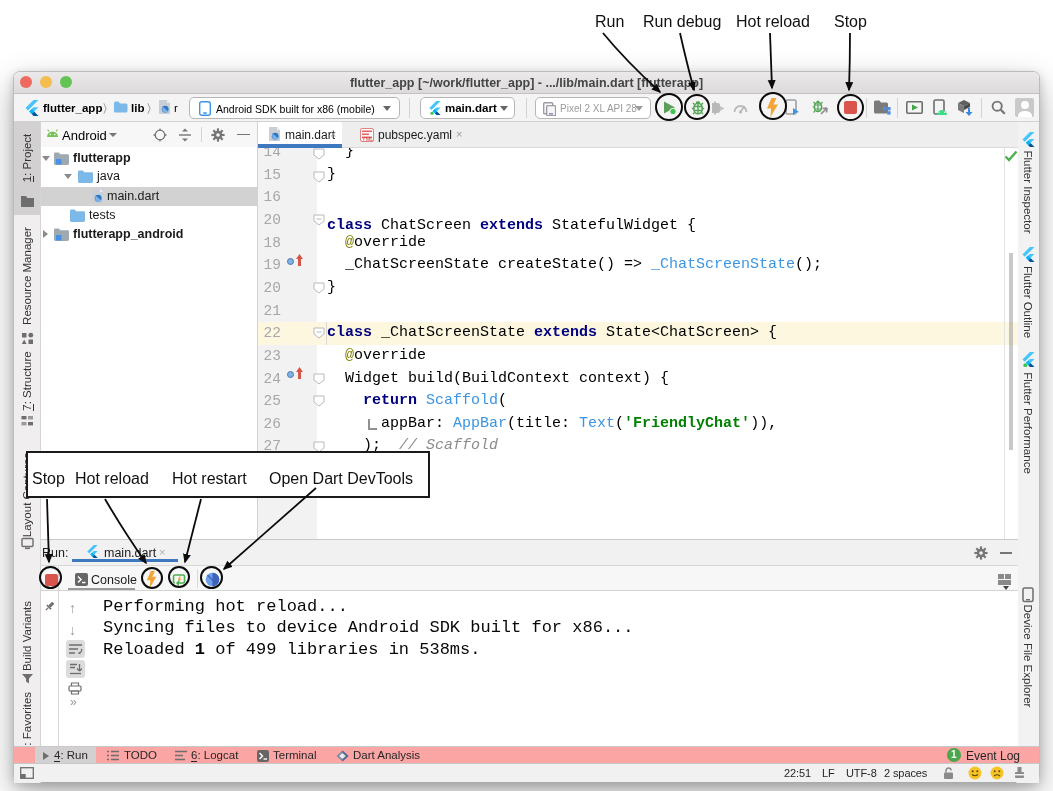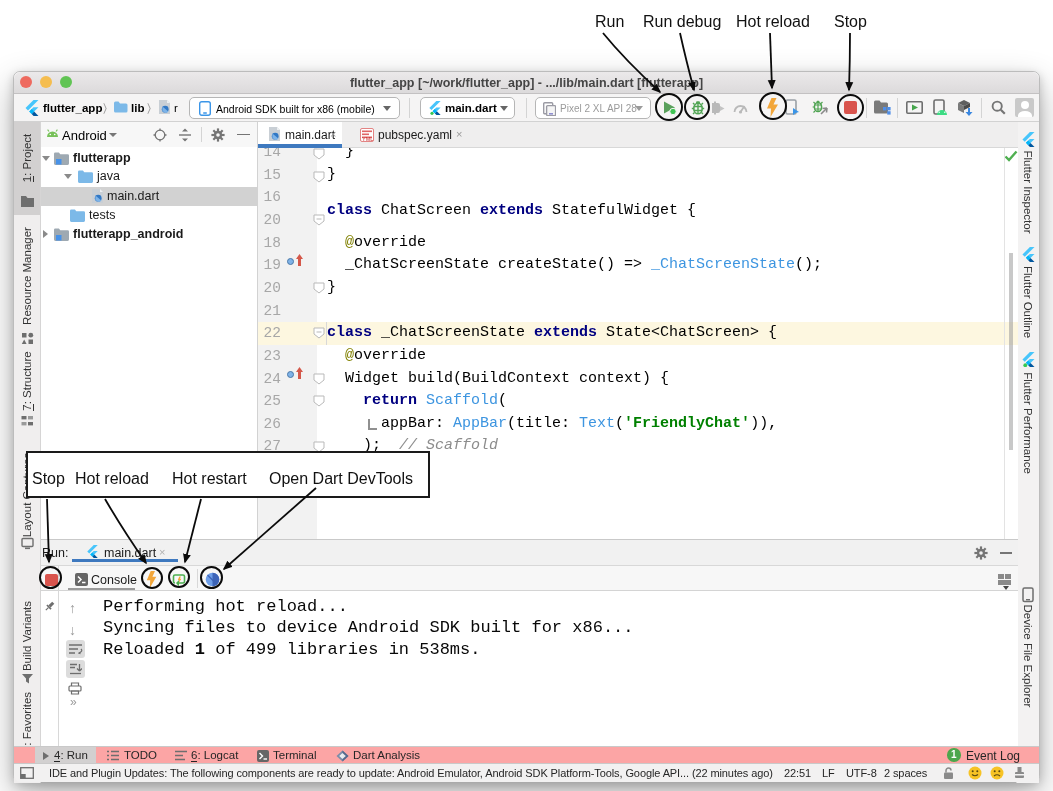--- a/index.html
+++ b/index.html
@@ -389,21 +389,21 @@
     <div class="lnum" style="top:128.9px;">20</div>
     <div class="lnum" style="top:151.55px;">21</div>
     <div class="lnum" style="top:174.2px;">22</div>
     <div class="lnum" style="top:196.85px;">23</div>
     <div class="lnum" style="top:219.5px;">24</div>
     <div class="lnum" style="top:242.15px;">25</div>
     <div class="lnum" style="top:264.8px;">26</div>
     <div class="lnum" style="top:287.45px;">27</div>
     <div class="code-line" style="top:-7px;">  }</div>
     <div class="code-line" style="top:15.65px;">}</div>
-    <div class="code-line" style="top:52px;"><span class="kw">class</span> ChatScreen <span class="kw">extends</span> StatefulWidget {</div>
+    <div class="code-line" style="top:67px;"><span class="kw">class</span> ChatScreen <span class="kw">extends</span> StatefulWidget {</div>
     <div class="code-line" style="top:83.6px;">  <span class="ann">@</span>override</div>
     <div class="code-line" style="top:106.25px;">  _ChatScreenState createState() =&gt; <span class="cls">_ChatScreenState</span>();</div>
     <div class="code-line" style="top:128.9px;">}</div>
     <div class="code-line" style="top:174.2px;"><span class="kw">class</span> _ChatScreenState <span class="kw">extends</span> State&lt;ChatScreen&gt; {</div>
     <div class="code-line" style="top:196.85px;">  <span class="ann">@</span>override</div>
     <div class="code-line" style="top:219.5px;">  Widget build(BuildContext context) {</div>
     <div class="code-line" style="top:242.15px;">    <span class="kw">return</span> <span class="cls">Scaffold</span>(</div>
     <div class="code-line" style="top:264.8px;">      appBar: <span class="cls">AppBar</span>(title: <span class="cls">Text</span>(<span class="str">'FriendlyChat'</span>)),</div>
     <div class="code-line" style="top:287.45px;">    );  <span class="cmt">// Scaffold</span></div>
 
@@ -572,21 +572,20 @@
     <div class="abs" style="left:339px; top:1.5px;">Dart Analysis</div>
     <div class="abs" style="left:933px; top:1px; width:13.5px; height:13.5px; background:#4ca64c; border-radius:50%; color:#fff; font-size:10px; font-weight:bold; text-align:center; line-height:13.5px;">1</div>
     <div class="abs" style="left:952px; top:1.5px; font-size:12px;">Event Log</div>
   </div>
 
   <div class="statusbar" id="statusbar">
     <svg class="icon" style="left:6px; top:3px;" width="14" height="12" viewBox="0 0 14 12">
           <rect x="0.7" y="0.7" width="12.6" height="10.6" fill="none" stroke="#6e6e6e" stroke-width="1.3"></rect>
           <rect x="0.7" y="7" width="5" height="4.3" fill="#6e6e6e"></rect>
         </svg>
-    <div class="abs" style="left:35px; top:2.5px; white-space:nowrap;">IDE and Plugin Updates: The following components are ready to update: Android Emulator, Android SDK Platform-Tools, Google API... (22 minutes ago)</div>
     <div class="abs" style="left:770px; top:2.5px;">22:51</div>
     <div class="abs" style="left:808px; top:2.5px;">LF</div>
     <div class="abs" style="left:832px; top:2.5px;">UTF-8</div>
     <div class="abs" style="left:870px; top:2.5px;">2 spaces</div>
     <svg class="icon" style="left:929px; top:3px;" width="11" height="13" viewBox="0 0 11 13">
           <rect x="1" y="5.5" width="9" height="6.5" rx="1" fill="#8a8a8a"></rect>
           <path d="M3,5.5 V3.5 a2.5,2.5 0 0 1 5,0" fill="none" stroke="#8a8a8a" stroke-width="1.5"></path>
         </svg>
     <svg class="icon" style="left:954px; top:2px;" width="14" height="14" viewBox="0 0 14 14">
           <circle cx="7" cy="7" r="6.5" fill="#f7c325"></circle>

